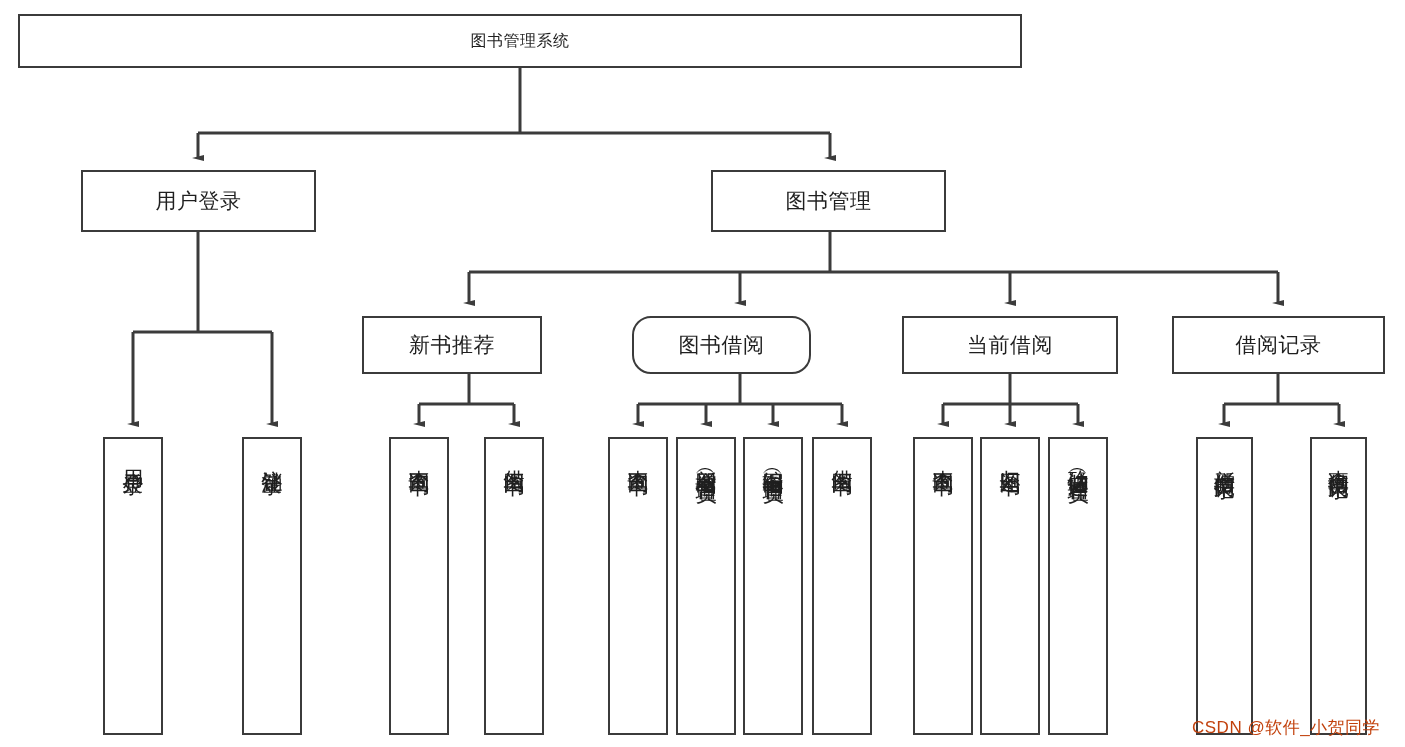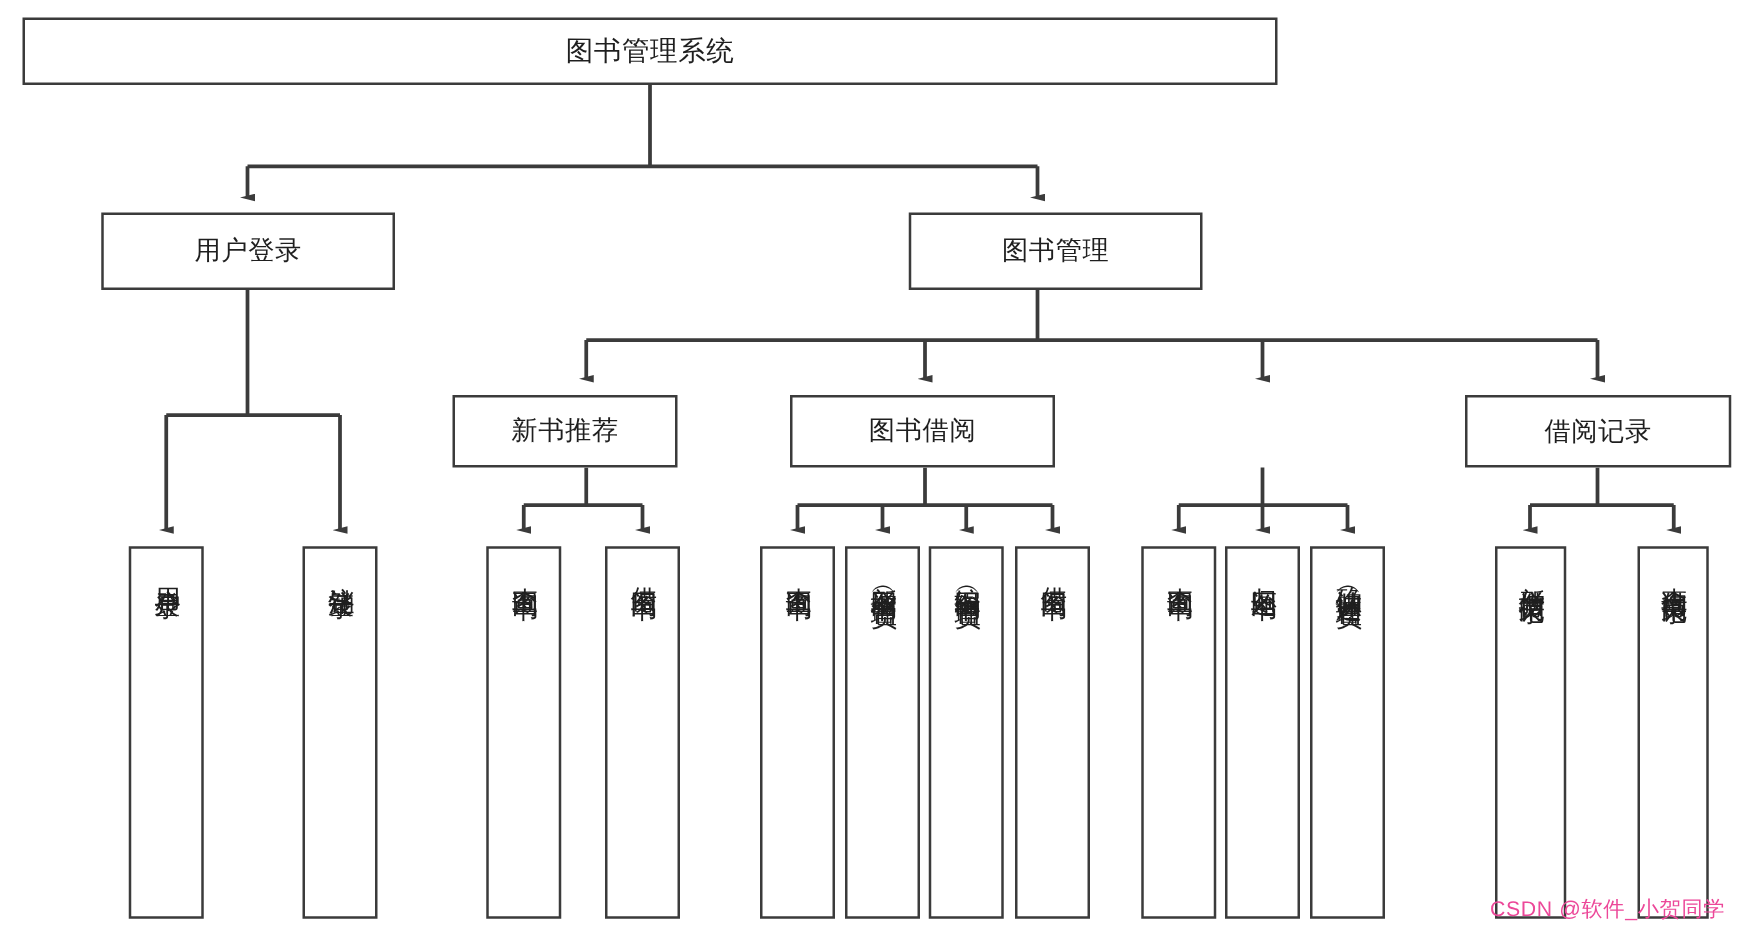--- a/index.html
+++ b/index.html
@@ -38,40 +38,40 @@
   .node .label {
     text-align: center;
     line-height: 1.18;
     white-space: nowrap;
   }
   .node.horiz .label {
     font-size: 21px;
     letter-spacing: 0.5px;
   }
   .node.root .label {
-    font-size: 22px;
+    font-size: 16px;
     letter-spacing: 0.5px;
   }
   .node.vert {
     align-items: flex-start;
     justify-content: center;
     padding-top: 14px;
   }
   .node.vert .label {
     writing-mode: vertical-rl;
     text-orientation: upright;
     font-size: 21px;
     line-height: 1.05;
     letter-spacing: 2px;
     white-space: normal;
   }
   .watermark {
     position: absolute;
     font-size: 17px;
-    color: #ec4899;
+    color: #c2410c;
     letter-spacing: 0.5px;
     white-space: nowrap;
   }
 </style>
 </head>
 <body>
 
 <div id="canvas">
 
   <svg class="edges" viewBox="0 0 1405 747">
@@ -124,29 +124,32 @@
     </g>
   </svg>
 
   <div class="node root horiz" style="left:18px; top:14px; width:1004px; height:54px;">
     <span class="label">图书管理系统</span>
   </div>
 
   <div class="node horiz" style="left:81px; top:170px; width:235px; height:62px;">
     <span class="label">用户登录</span>
   </div>
-  <div class="node horiz" style="left:711px; top:170px; width:235px; height:62px;margin-left:16px;">
+  <div class="node horiz" style="left:711px; top:170px; width:235px; height:62px;">
     <span class="label">图书管理</span>
   </div>
 
   <div class="node horiz" style="left:362px; top:316px; width:180px; height:58px;">
     <span class="label">新书推荐</span>
   </div>
-  <div class="node horiz" style="left:632px; top:316px; width:212px; height:58px;">
+  <div class="node horiz" style="left:632px; top:316px; width:179px; height:58px;border-radius:19px;">
     <span class="label">图书借阅</span>
+  </div>
+  <div class="node horiz" style="left:902px; top:316px; width:216px; height:58px;">
+    <span class="label">当前借阅</span>
   </div>
   <div class="node horiz" style="left:1172px; top:316px; width:213px; height:58px;font-family:Liberation Serif, serif;">
     <span class="label">借阅记录</span>
   </div>
 
   <div class="node vert" style="left:103px; top:437px; width:60px; height:298px;">
     <span class="label">用户登录</span>
   </div>
   <div class="node vert" style="left:242px; top:437px; width:60px; height:298px;">
     <span class="label">注销登录</span>

